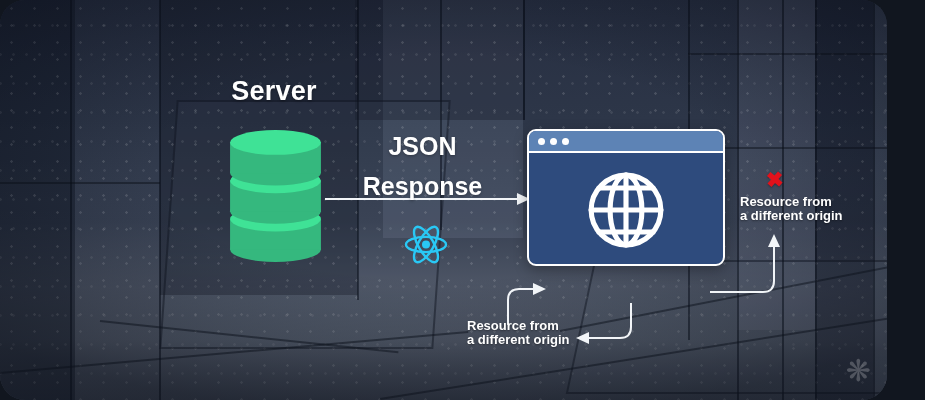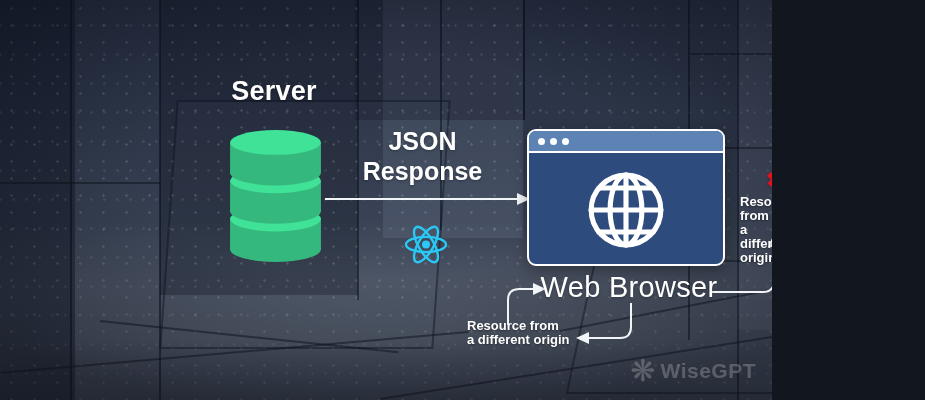--- a/index.html
+++ b/index.html
@@ -1,40 +1,41 @@
 <!DOCTYPE html>
 <html><head>
 <meta charset="utf-8">
 <style>
   html,body{margin:0;padding:0;background:#11161f;}
   .stage{
-    position:relative;width:772px;height:400px;overflow:hidden;
+    position:relative;width:887px;height:400px;overflow:hidden;
     font-family:"Liberation Sans",sans-serif;color:#fff;
     background:linear-gradient(180deg,#272f42 0%,#2d3648 30%,#374052 55%,#4e5666 72%,#565e6d 85%,#3f4654 100%);
+    border-radius:25px;
   }
   .abs{position:absolute;}
   
   .speckles-a{inset:0;background-image:radial-gradient(circle,rgba(255,255,255,0.30) 1px,transparent 1.5px);background-size:23px 17px;opacity:.45;}
   .speckles-b{inset:0;background-image:radial-gradient(circle,rgba(255,255,255,0.22) 1px,transparent 1.6px);background-size:13px 29px;background-position:7px 11px;opacity:.4;}
   .panel{pointer-events:none;}
   .p-dark-left{left:0;top:0;width:75px;height:400px;background:rgba(14,20,33,0.45);}
   .p-dark-band{left:160px;top:0;width:198px;height:295px;background:rgba(18,24,38,0.38);}
   .p-light-mid{left:383px;top:0;width:140px;height:238px;background:rgba(152,164,186,0.16);}
   .p-light-r1{left:737px;top:0;width:78px;height:330px;background:rgba(160,170,192,0.15);}
   .p-dark-r{left:815px;top:0;width:58px;height:400px;background:rgba(16,22,36,0.38);}
   .p-light-redge{left:873px;top:0;width:52px;height:400px;background:rgba(150,162,182,0.13);}
   .p-dark-topc{left:355px;top:0;width:170px;height:120px;background:rgba(15,21,34,0.30);}
   .seam-v{width:2px;background:rgba(8,13,23,0.55);}
   .seam-h{height:2px;background:rgba(8,13,23,0.45);}
   .floor-line{height:2px;background:rgba(12,17,28,0.5);transform-origin:left center;}
   .glass-frame{border:2px solid rgba(10,15,26,0.45);background:rgba(120,132,155,0.05);}
   .vignette{inset:0;background:radial-gradient(ellipse 72% 62% at 50% 42%,rgba(0,0,0,0) 45%,rgba(9,13,23,0.5) 100%);}
   
   .title{font-size:27px;font-weight:700;text-align:center;letter-spacing:.2px;text-shadow:0 1px 3px rgba(0,0,0,.35);}
-  .lbl-json{left:340px;top:126px;width:165px;text-align:center;font-size:25px;font-weight:600;line-height:30px;white-space:pre-line;text-shadow:0 1px 3px rgba(0,0,0,.3);}
+  .lbl-json{left:340px;top:126px;width:165px;text-align:center;font-size:25px;font-weight:600;line-height:40px;white-space:pre-line;text-shadow:0 1px 3px rgba(0,0,0,.3);}
   .lbl-webbrowser{left:503px;top:271px;width:252px;text-align:center;font-size:29px;font-weight:500;letter-spacing:.3px;text-shadow:0 1px 3px rgba(0,0,0,.3);}
   .lbl-small{font-size:13px;font-weight:600;line-height:14px;white-space:pre-line;text-shadow:0 1px 2px rgba(0,0,0,.4);}
   .x-mark{left:766px;top:168px;font-size:21px;font-weight:800;color:#E3111B;transform:rotate(-4deg);text-shadow:0 1px 2px rgba(0,0,0,.3);}
   .browser{left:527px;top:129px;width:198px;height:137px;border:2px solid #fff;border-radius:9px;background:#2E4B7D;box-sizing:border-box;overflow:hidden;box-shadow:0 4px 14px rgba(0,0,0,.3);}
   .browser-bar{height:20px;background:#5D83B5;border-bottom:2px solid #fff;display:flex;align-items:center;padding-left:9px;gap:5px;}
   .dot{width:7px;height:7px;border-radius:50%;background:#fff;}
   .browser-body{height:113px;display:flex;align-items:center;justify-content:center;}
   .watermark{right:16px;bottom:14px;display:flex;align-items:center;gap:5px;opacity:.22;color:#fff;}
   .wm-logo{font-size:30px;line-height:30px;}
   .wm-text{font-size:21px;font-weight:700;letter-spacing:.5px;}
@@ -138,23 +139,21 @@
           <line x1="40" y1="6" x2="40" y2="74"></line>
         </g>
       </svg>
     </div>
   </div>
 
   <div class="abs x-mark">✖</div>
   <div class="abs lbl-small" style="left:740px;top:195px;">Resource from
 a different origin</div>
 
-  <div class="abs lbl-webbrowser">Web Browser</div>
 
   <div class="abs lbl-small" style="left:467px;top:319px;">Resource from
 a different origin</div>
 
   <div class="abs watermark">
     <span class="wm-logo">❋</span>
-    <span class="wm-text">WiseGPT</span>
   </div>
 
 </div>
 
 </body></html>

